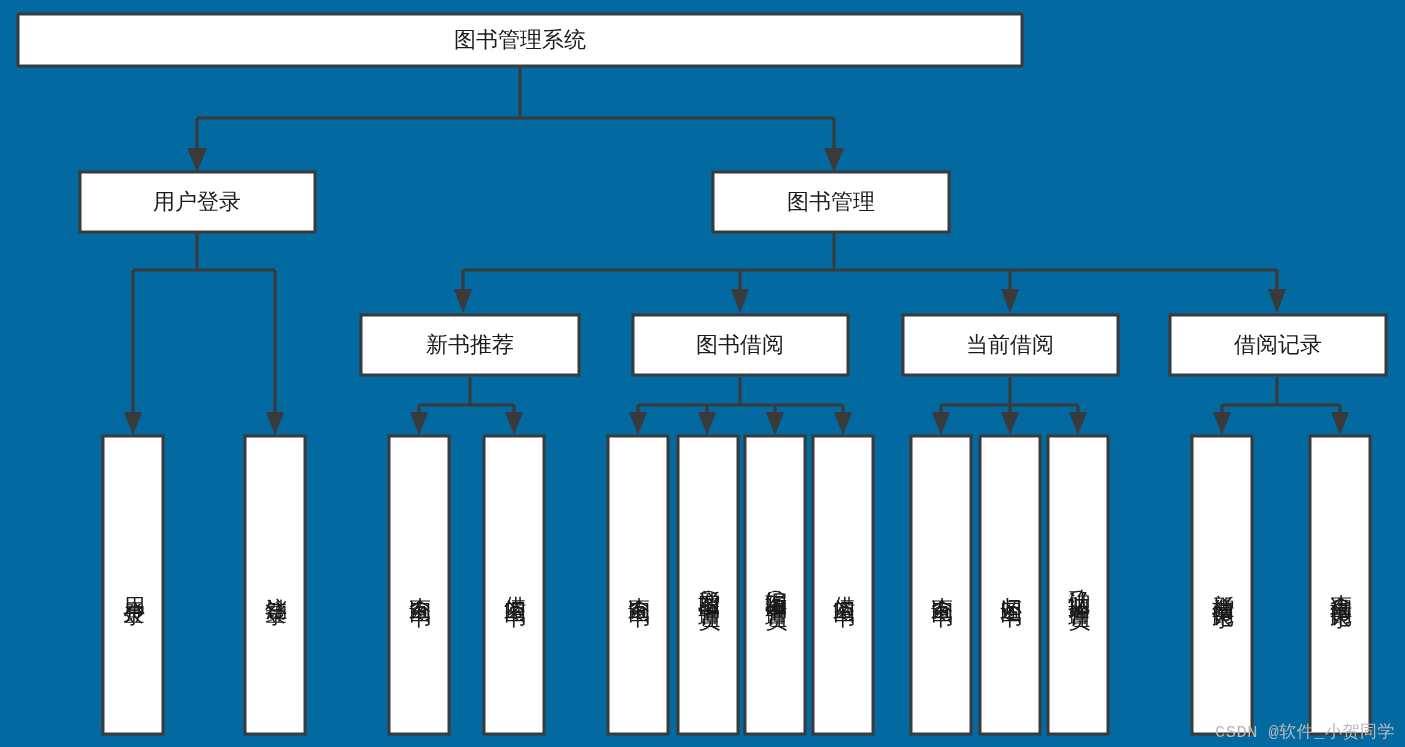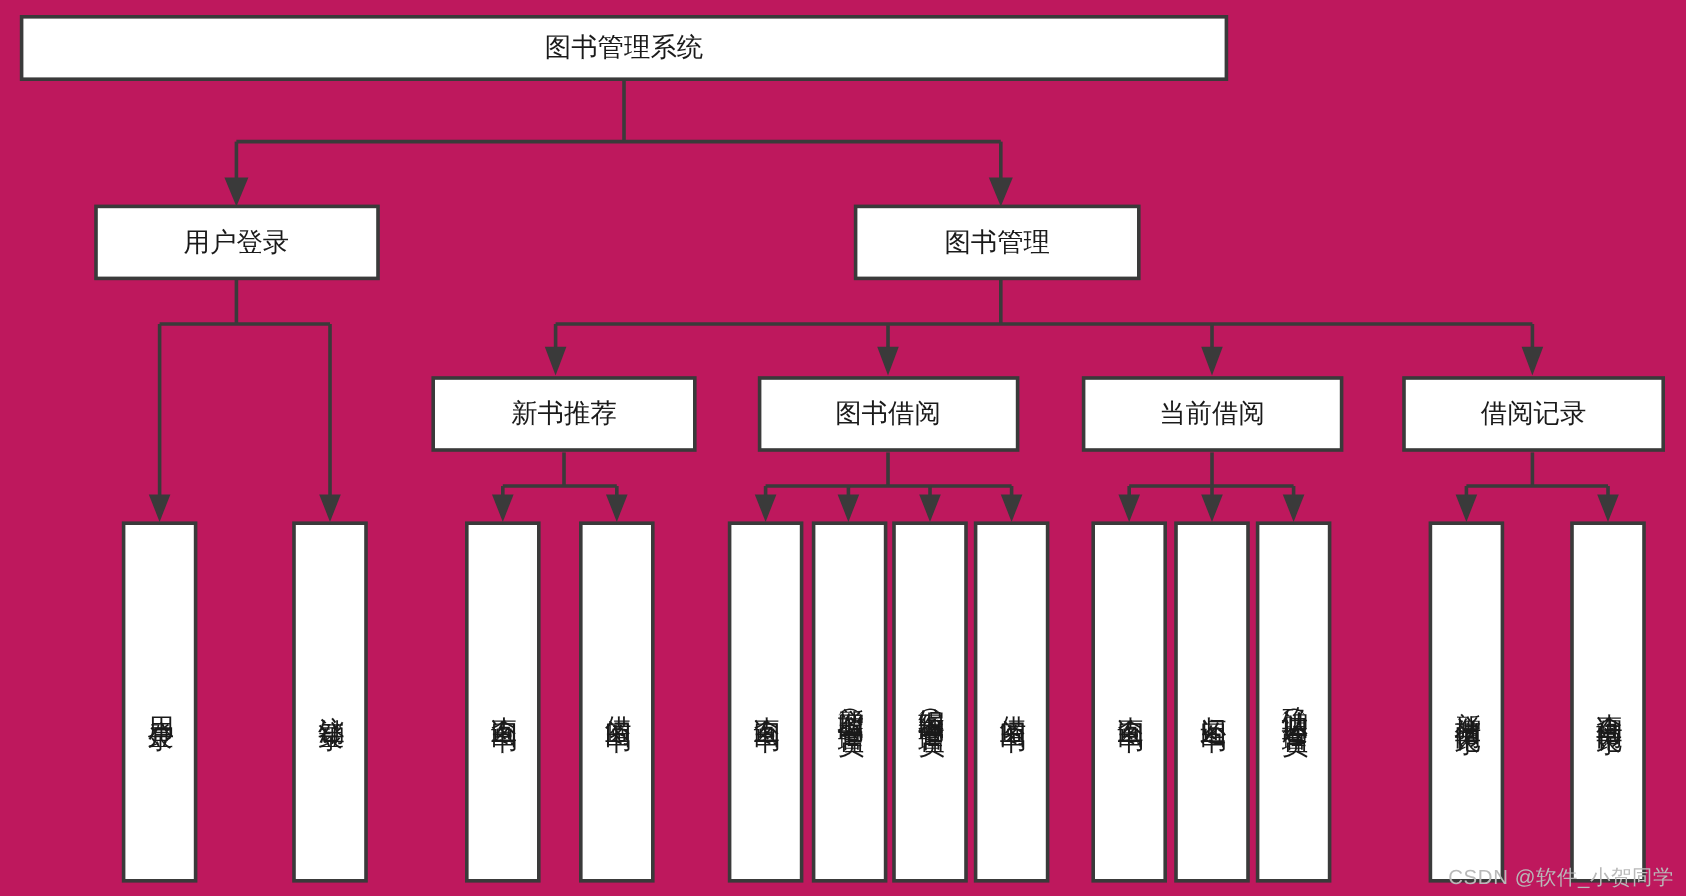--- a/index.html
+++ b/index.html
@@ -1,42 +1,42 @@
 <!DOCTYPE html>
 <html><head>
 <meta charset="utf-8">
 <style>
   html,body{margin:0;padding:0;background:#ffffff;}
   body{
     width:1405px;height:747px;
     font-family:"Liberation Sans","DejaVu Sans",sans-serif;
     overflow:hidden;
   }
-  #diagram-root{position:relative;width:1405px;height:747px;background:#be185d;}
+  #diagram-root{position:relative;width:1405px;height:747px;background:#0369a1;}
   svg.canvas{position:absolute;top:0;left:0;width:1405px;height:747px;}
   .node-rect{fill:#ffffff;stroke:#3a3a3a;stroke-width:3;}
   .edge{stroke:#3a3a3a;stroke-width:3;fill:none;}
   .arrow-head{fill:#3a3a3a;stroke:none;}
   .node-label{
     font-family:"Liberation Sans","DejaVu Sans",sans-serif;
     fill:#1a1a1a;
     text-anchor:middle;
     dominant-baseline:middle;
   }
   .label-h{font-size:22px;}
   .label-v{
     font-size:22px;
     writing-mode:vertical-rl;
     text-orientation:upright;
     letter-spacing:3px;
   }
   .watermark{
     position:absolute;
     right:10px;bottom:4px;
-    font-family:Liberation Sans, sans-serif;
+    font-family:Liberation Mono, monospace;
     font-size:17px;
     color:#b9b9b9;
     white-space:nowrap;
     letter-spacing:0.5px;
     user-select:none;
   }
 </style>
 </head>
 <body>
 

